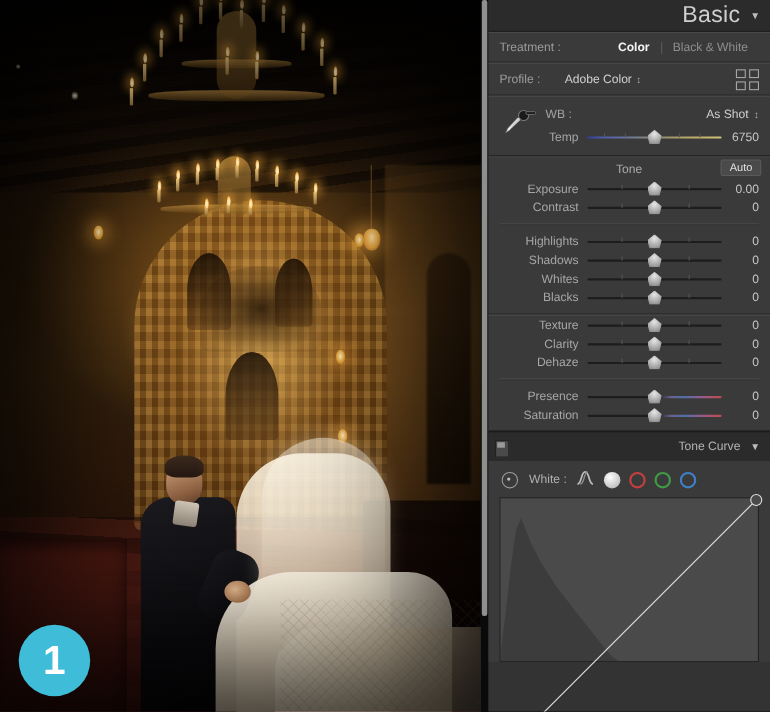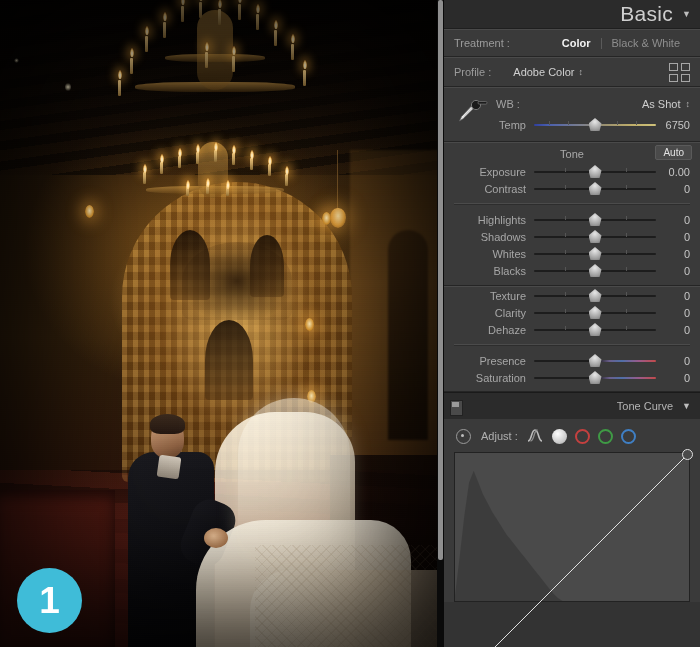--- a/index.html
+++ b/index.html
@@ -471,21 +471,21 @@
     </div>
 
     <div class="tc-head">
       <span class="sq-toggle"></span>
       <span class="ttl">Tone Curve</span>
       <span class="caret">▼</span>
     </div>
     <div class="tc-body">
       <div class="adjust-row">
         <span class="target-ic"></span>
-        <span class="adj-lbl">Adjust :</span>
+        <span class="adj-lbl">White :</span>
         <span style="display:inline-block;">
           <svg width="18" height="15" viewBox="0 0 18 15">
             <path d="M2 13 C6 13 5 2 9 2 C13 2 12 13 16 13" stroke="#bcbcbc" stroke-width="1.6" fill="none"></path>
             <path d="M4.5 13 C8.5 13 7.5 2 11.5 2" stroke="#8d8d8d" stroke-width="1.3" fill="none"></path>
           </svg>
         </span>
         <span class="dot" style="background:radial-gradient(circle at 38% 32%,#fdfdfd,#c9c9c9 65%,#9c9c9c);"></span>
         <span class="dot ring" style="border-color:#c4403f;"></span>
         <span class="dot ring" style="border-color:#3f9a45;"></span>
         <span class="dot ring" style="border-color:#3f7fc4;"></span>

